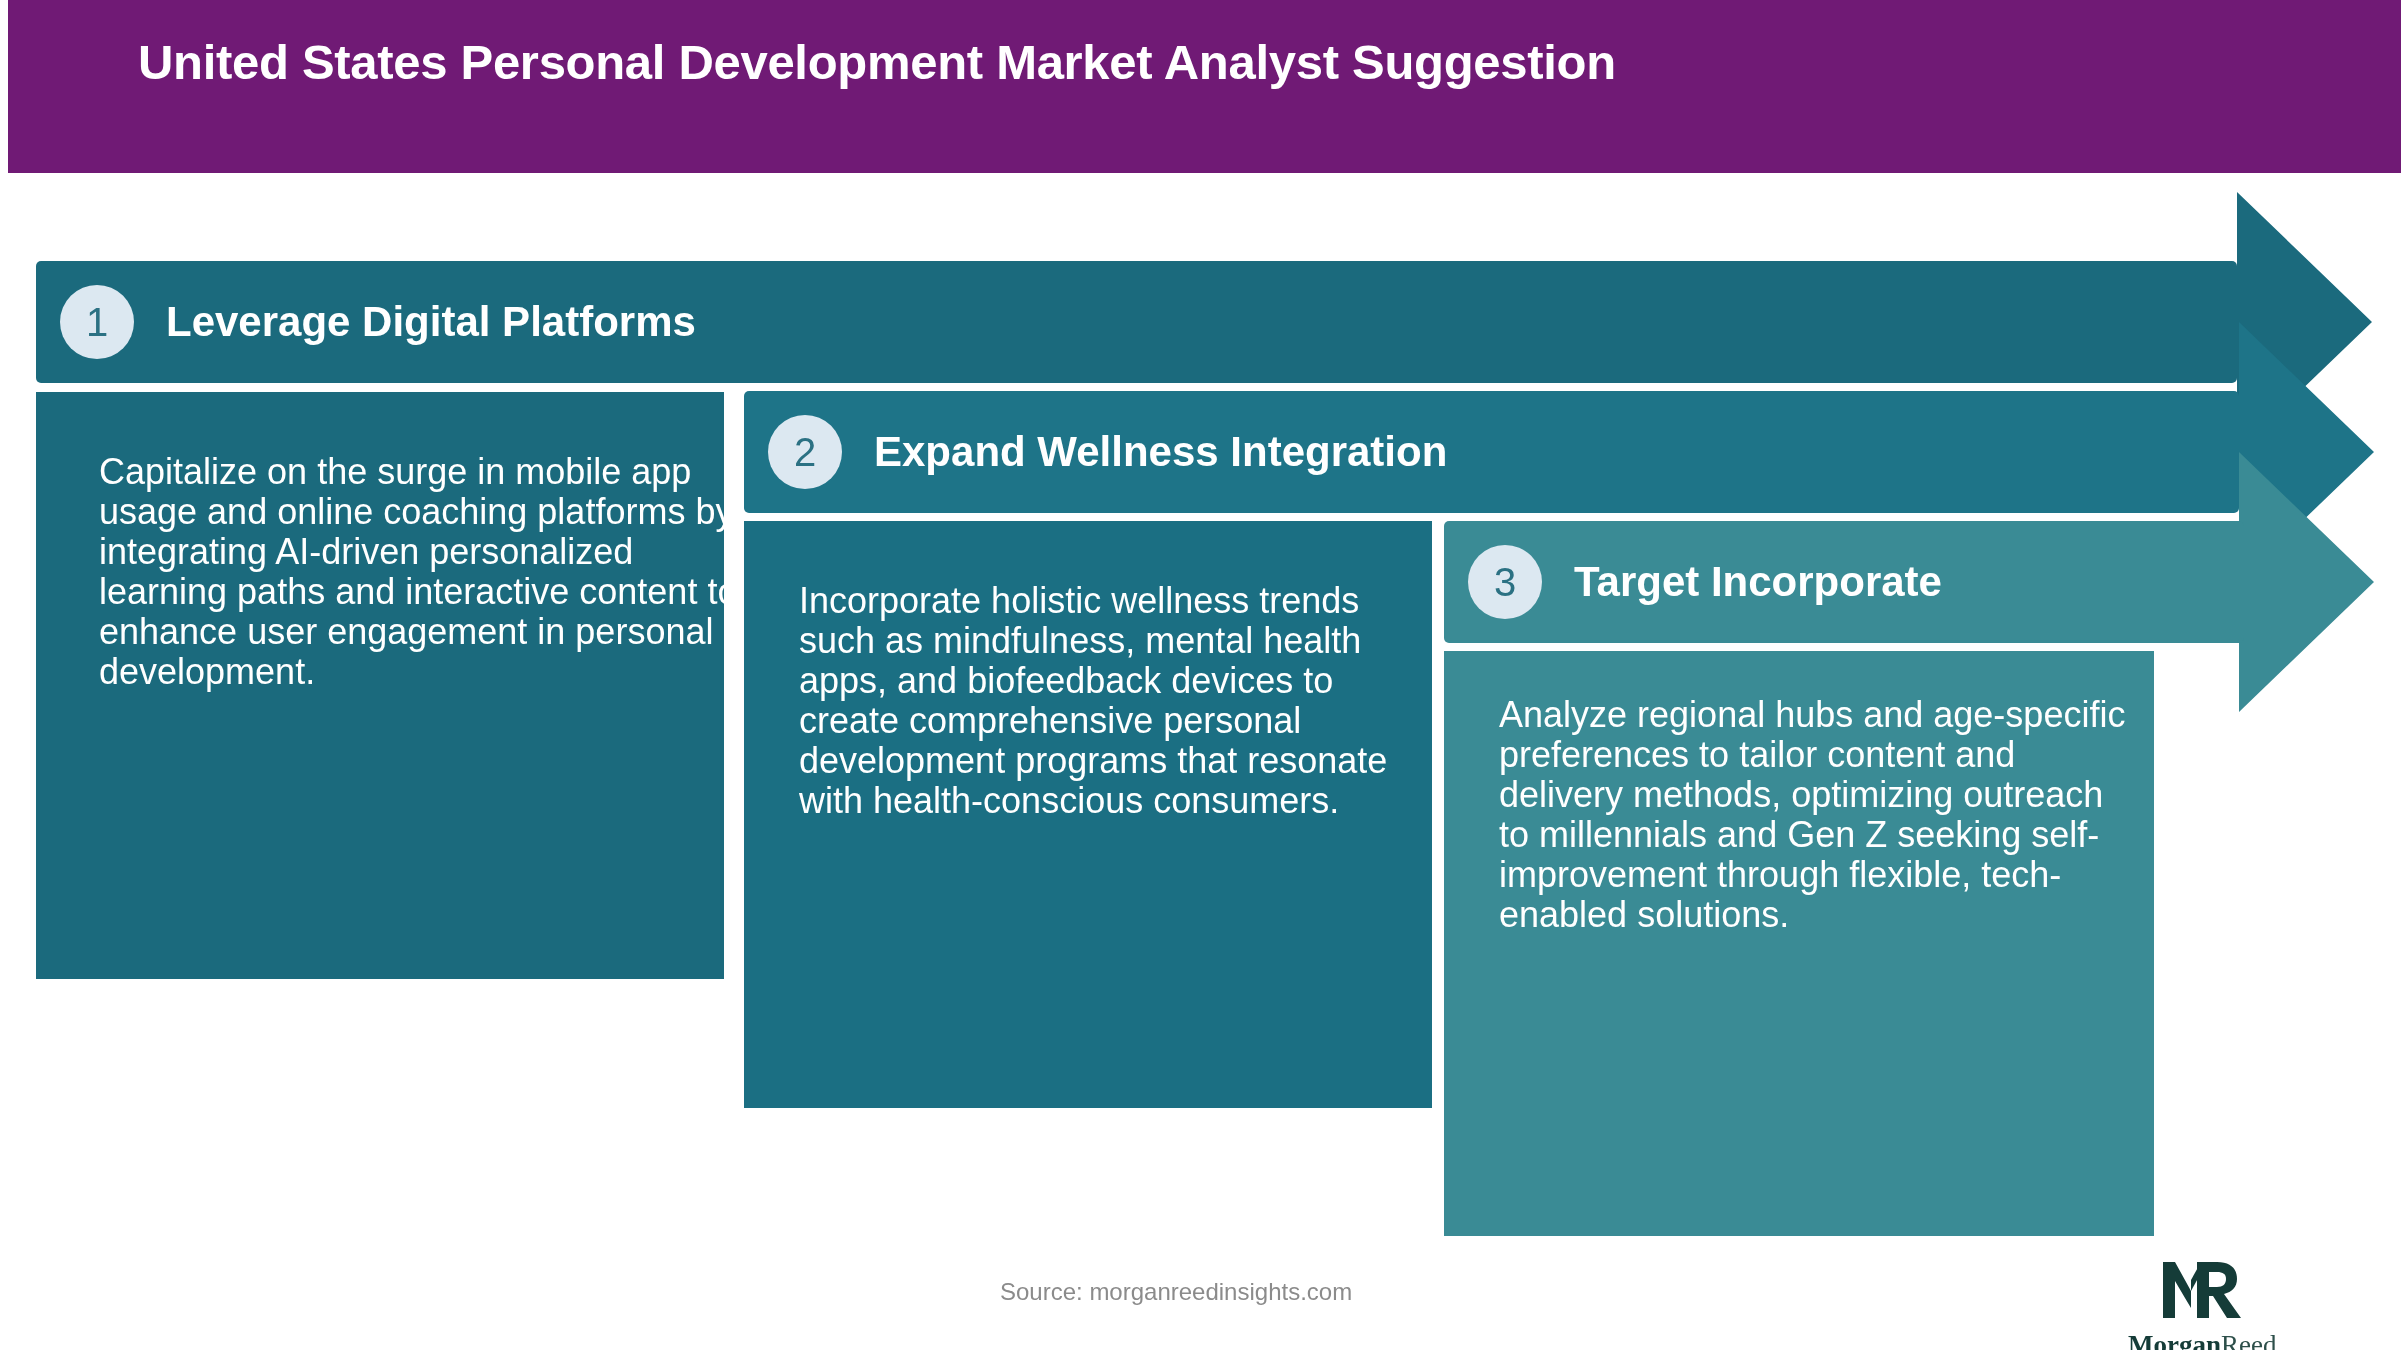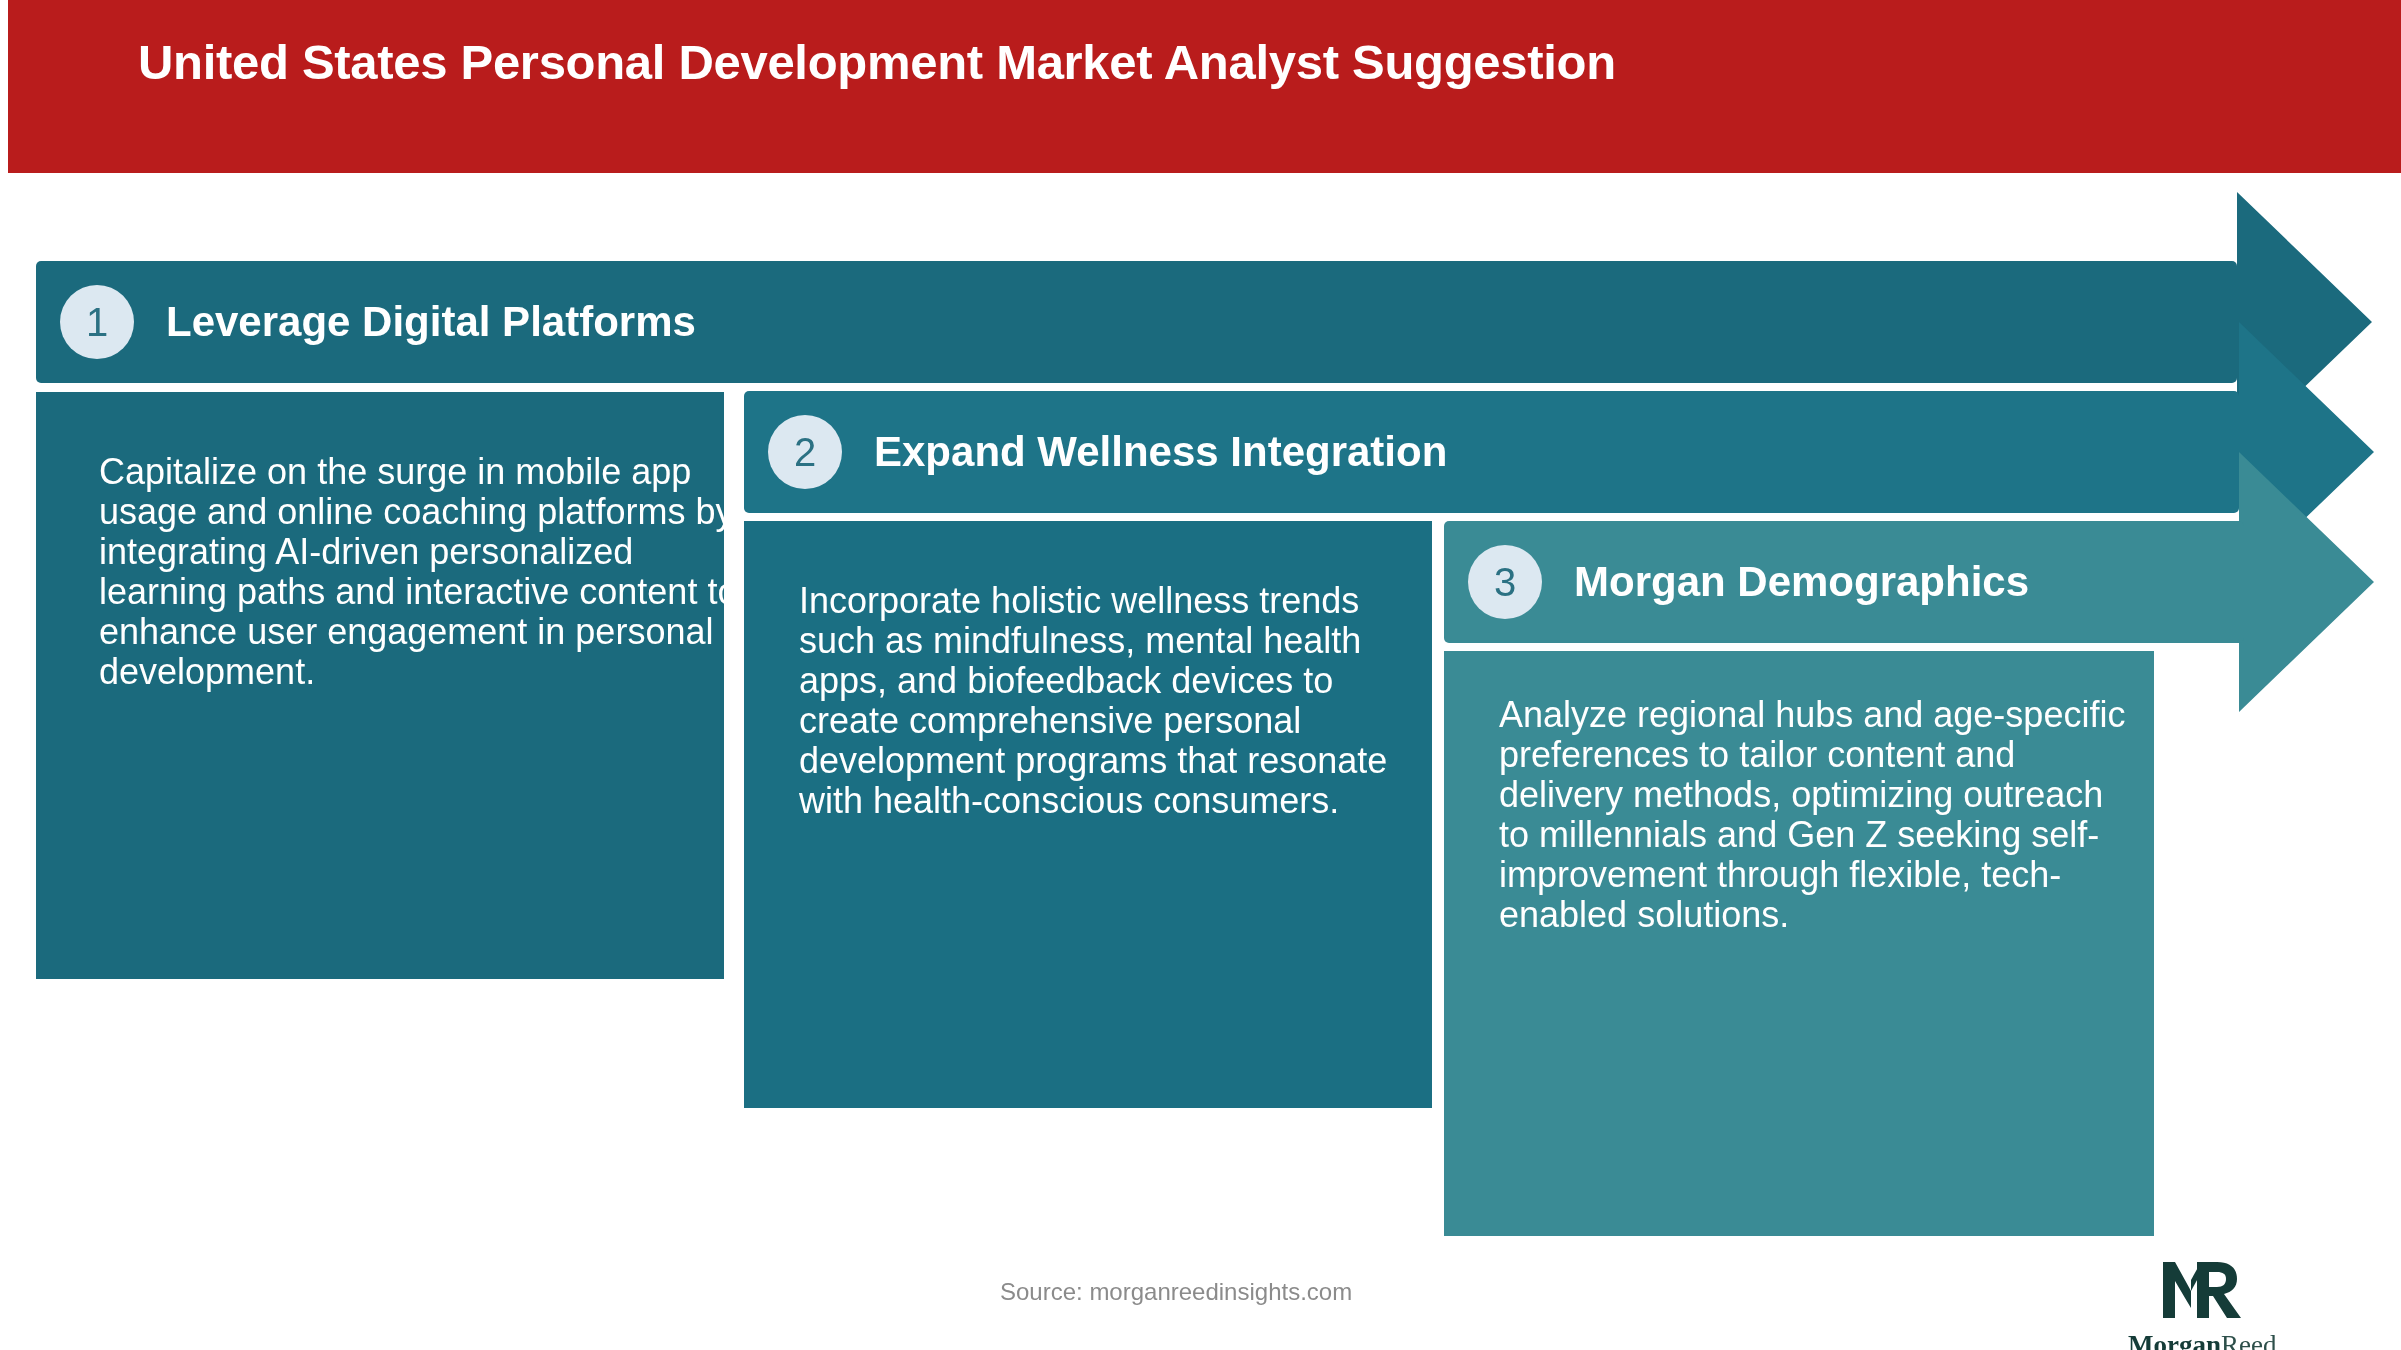--- a/index.html
+++ b/index.html
@@ -24,21 +24,21 @@
     overflow: hidden;
   }
 
   
   #header-banner {
     position: absolute;
     left: 8px;
     top: 0px;
     width: 2393px;
     height: 173px;
-    background: #b91c1c;
+    background: #701a75;
   }
   #header-title {
     position: absolute;
     left: 130px;
     top: 34px;
     font-size: 49px;
     font-weight: bold;
     color: #ffffff;
     letter-spacing: -0.3px;
     white-space: nowrap;
@@ -235,21 +235,21 @@
   <div class="step-bar" id="step-bar-2">
     <div class="num-circle">2</div>
     <div class="step-title">Expand Wellness Integration</div>
   </div>
   <div class="body-box" id="body-box-2">
     <span class="body-text">Incorporate holistic wellness trends such as mindfulness, mental health apps, and biofeedback devices to create comprehensive personal development programs that resonate with health-conscious consumers.</span>
   </div>
 
   <div class="step-bar" id="step-bar-3">
     <div class="num-circle">3</div>
-    <div class="step-title">Morgan Demographics</div>
+    <div class="step-title">Target Incorporate</div>
   </div>
   <div class="body-box" id="body-box-3">
     <span class="body-text">Analyze regional hubs and age-specific preferences to tailor content and delivery methods, optimizing outreach to millennials and Gen Z seeking self-improvement through flexible, tech-enabled solutions.</span>
   </div>
 
   <div id="source-note">Source: morganreedinsights.com</div>
 
   <div id="logo-wrap">
     <svg id="logo-mark" width="82" height="62" viewBox="0 0 82 62" xmlns="http://www.w3.org/2000/svg">
       <path d="M2 60 L2 4 L14 4 L30 33 L30 50 L24 40 L14 23 L14 60 Z" fill="#153c38"></path>

